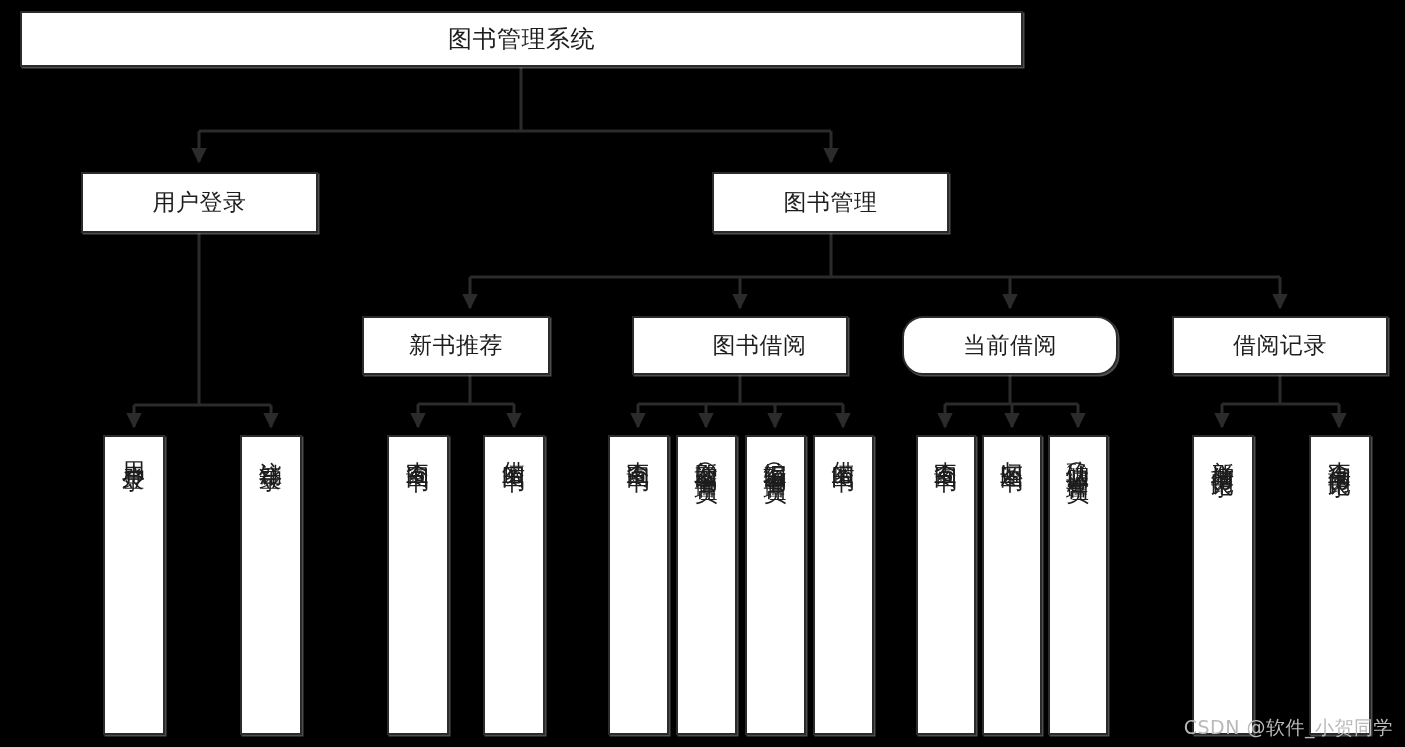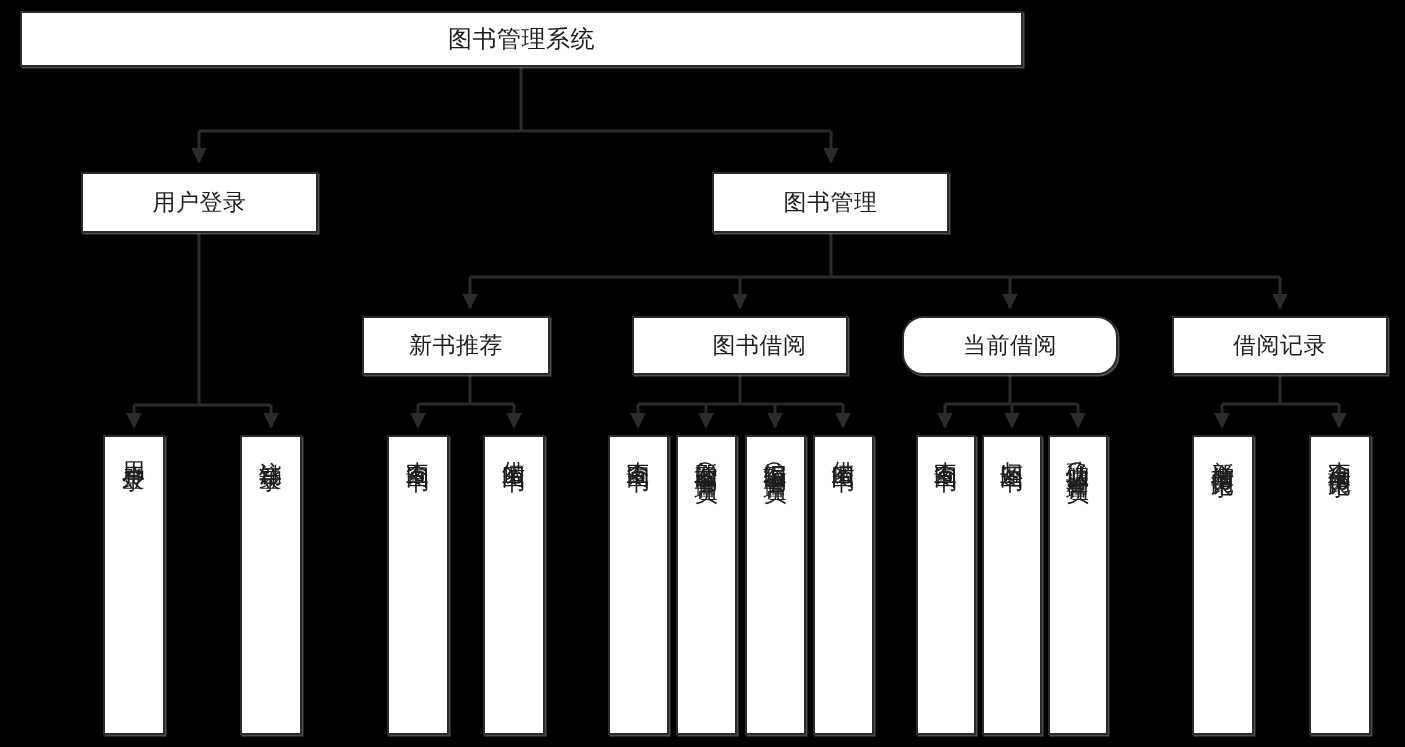--- a/index.html
+++ b/index.html
@@ -206,14 +206,15 @@
   </div>
 
   <div class="node leaf" style="left:1192px; top:435px; width:62px; height:300px;">
     <span class="node-label">新增借阅记录</span>
   </div>
 
   <div class="node leaf" style="left:1309px; top:435px; width:62px; height:300px;">
     <span class="node-label">查询借阅记录</span>
   </div>
 
+  <div id="watermark">CSDN @软件_小贺同学</div>
 
 </div>
 
 </body></html>

